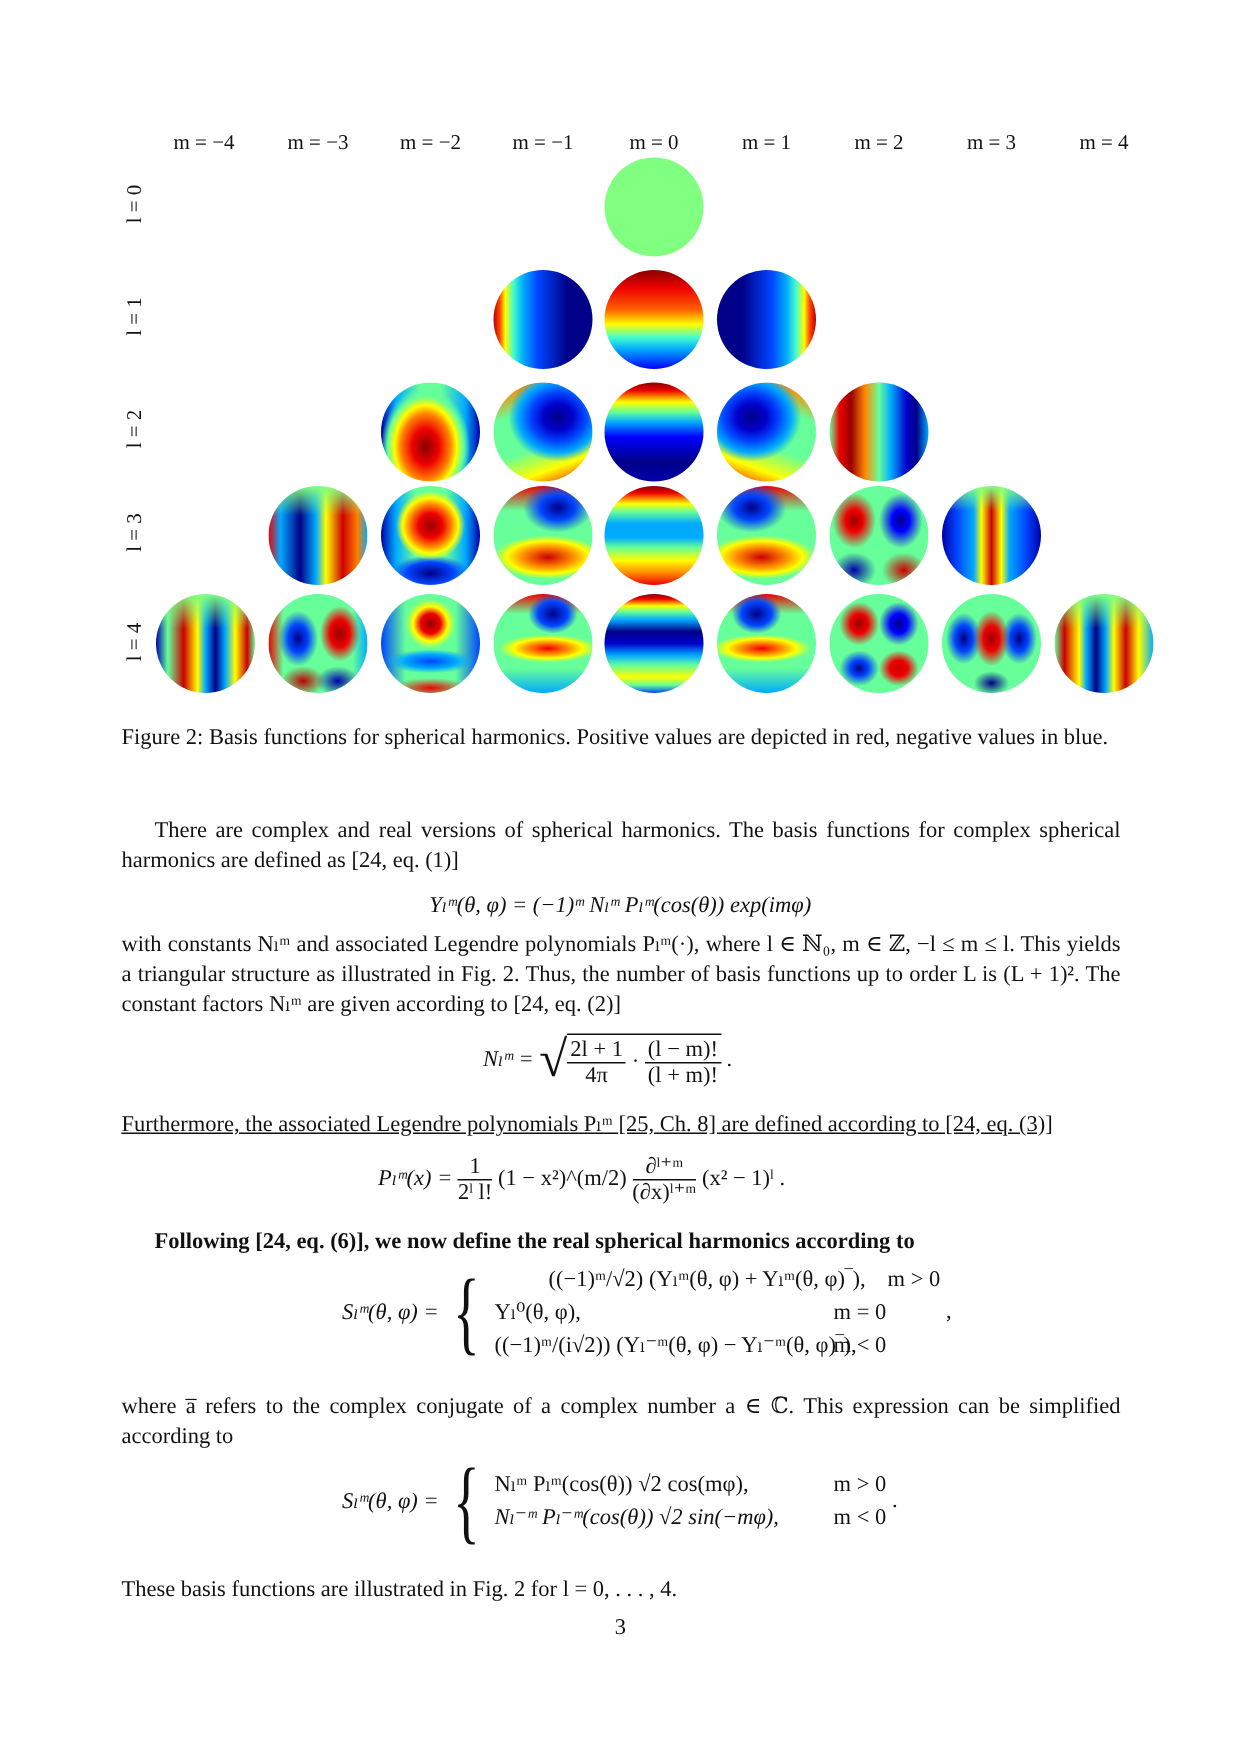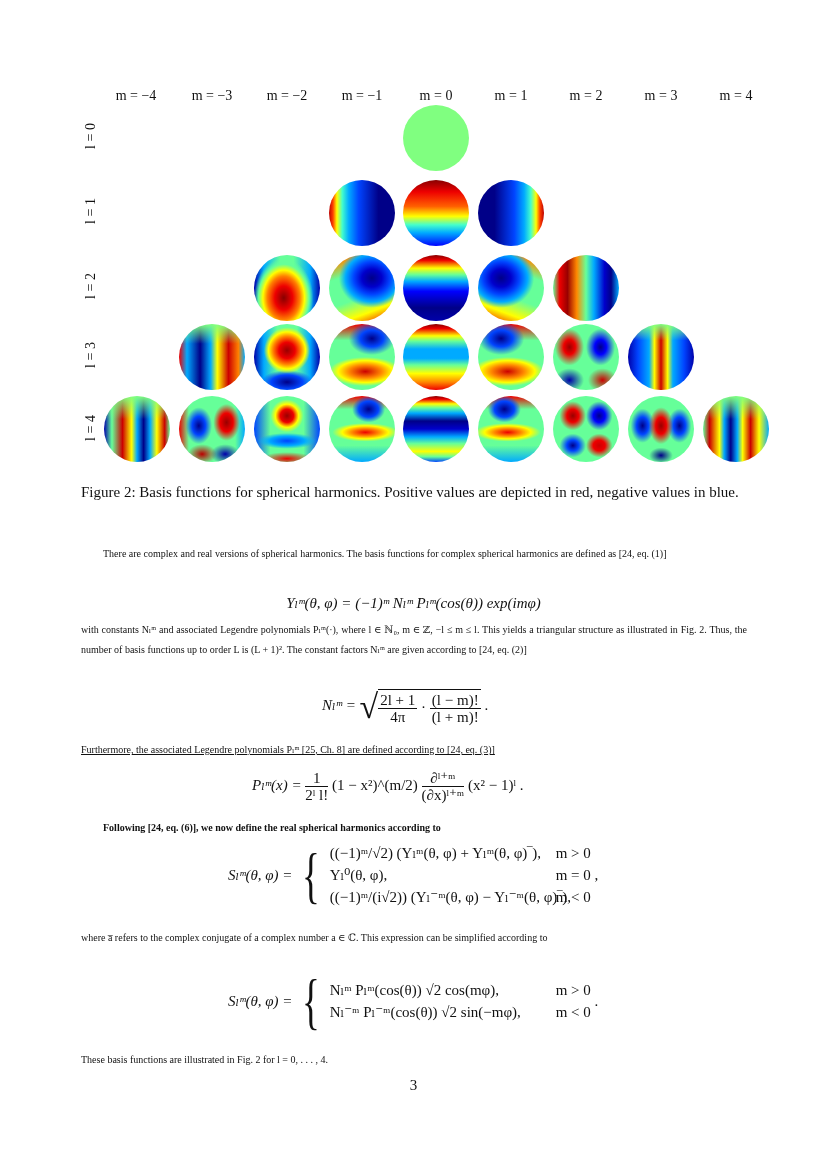--- a/index.html
+++ b/index.html
@@ -1,20 +1,20 @@
 <!DOCTYPE html>
 <html><head>
 <meta charset="utf-8">
 <style>
   html,body{margin:0;padding:0;background:#fff;}
   body{width:827px;height:1169px;position:relative;overflow:hidden;font-family:"Liberation Serif","DejaVu Serif",serif;color:#111;}
   .mlabel{position:absolute;top:88px;font-size:14px;font-style:normal;white-space:nowrap;transform:translateX(-50%);}
   .llabel{position:absolute;left:80px;font-size:14px;transform:rotate(-90deg);transform-origin:center;white-space:nowrap;width:40px;text-align:center;}
   .sphere{position:absolute;width:66px;height:66px;border-radius:50%;overflow:hidden;}
-  .txt{position:absolute;left:81px;width:666px;font-size:10px;line-height:20px;text-align:justify;}
+  .txt{position:absolute;left:81px;width:666px;font-size:15px;line-height:20px;text-align:justify;}
   .eq{position:absolute;font-size:15px;white-space:nowrap;}
   .eq i{font-style:italic;}
   .caption{position:absolute;left:81px;top:482px;width:666px;font-size:15px;line-height:21px;}
   .pagenum{position:absolute;left:0;width:827px;top:1077px;text-align:center;font-size:15px;}
   .brace{font-size:62px;line-height:1;display:inline-block;transform:scaleX(0.6);vertical-align:middle;}
   .cases{display:inline-block;vertical-align:middle;}
   .cases div{height:22px;line-height:22px;white-space:nowrap;}
   .frac{display:inline-block;vertical-align:middle;text-align:center;}
   .frac span{display:block;line-height:16px;}
   .frac .num{border-bottom:1px solid #111;padding:0 2px;}
@@ -101,34 +101,34 @@
   <span class="frac"><span class="num">∂ˡ⁺ᵐ</span><span>(∂x)ˡ⁺ᵐ</span></span>
   <span>(x² − 1)ˡ .</span>
 </div>
 
 <div class="txt" style="top:818px;text-indent:22px;font-weight:bold;">Following [24, eq. (6)], we now define the real spherical harmonics according to</div>
 
 <div class="eq" style="left:228px;top:842px;">
   <i style="vertical-align:middle;">Sₗᵐ(θ, φ) =</i>
   <span class="brace">{</span>
   <span class="cases">
-    <div><span style="display:inline-block;width:226px;">((−1)ᵐ/√2) (Yₗᵐ(θ, φ) + Yₗᵐ(θ, φ)‾),</span><span>m &gt; 0</span></div>
+    <div><span style="display:inline-block;width:226px;margin-left:36px;">((−1)ᵐ/√2) (Yₗᵐ(θ, φ) + Yₗᵐ(θ, φ)‾),</span><span>m &gt; 0</span></div>
     <div><span style="display:inline-block;width:226px;">Yₗ⁰(θ, φ),</span><span>m = 0</span></div>
     <div><span style="display:inline-block;width:226px;">((−1)ᵐ/(i√2)) (Yₗ⁻ᵐ(θ, φ) − Yₗ⁻ᵐ(θ, φ)‾),</span><span>m &lt; 0</span></div>
   </span>
   <span style="vertical-align:middle;">,</span>
 </div>
 
 <div class="txt" style="top:928px;">where a̅ refers to the complex conjugate of a complex number a ∈ ℂ. This expression can be simplified according to</div>
 
 <div class="eq" style="left:228px;top:970px;">
   <i style="vertical-align:middle;">Sₗᵐ(θ, φ) =</i>
   <span class="brace">{</span>
   <span class="cases">
     <div><span style="display:inline-block;width:226px;">Nₗᵐ Pₗᵐ(cos(θ)) √2 cos(mφ),</span><span>m &gt; 0</span></div>
-    <div><span style="display:inline-block;width:226px;">Nₗ⁻ᵐ Pₗ⁻ᵐ(cos(θ)) √2 sin(−mφ),</span><span>m &lt; 0</span></div>
+    <div><span style="display:inline-block;width:226px;font-style:italic;">Nₗ⁻ᵐ Pₗ⁻ᵐ(cos(θ)) √2 sin(−mφ),</span><span>m &lt; 0</span></div>
   </span>
   <span style="vertical-align:middle;">.</span>
 </div>
 
 <div class="txt" style="top:1050px;">These basis functions are illustrated in Fig. 2 for l = 0, . . . , 4.</div>
 
 <div class="pagenum">3</div>
 
 </body></html>

